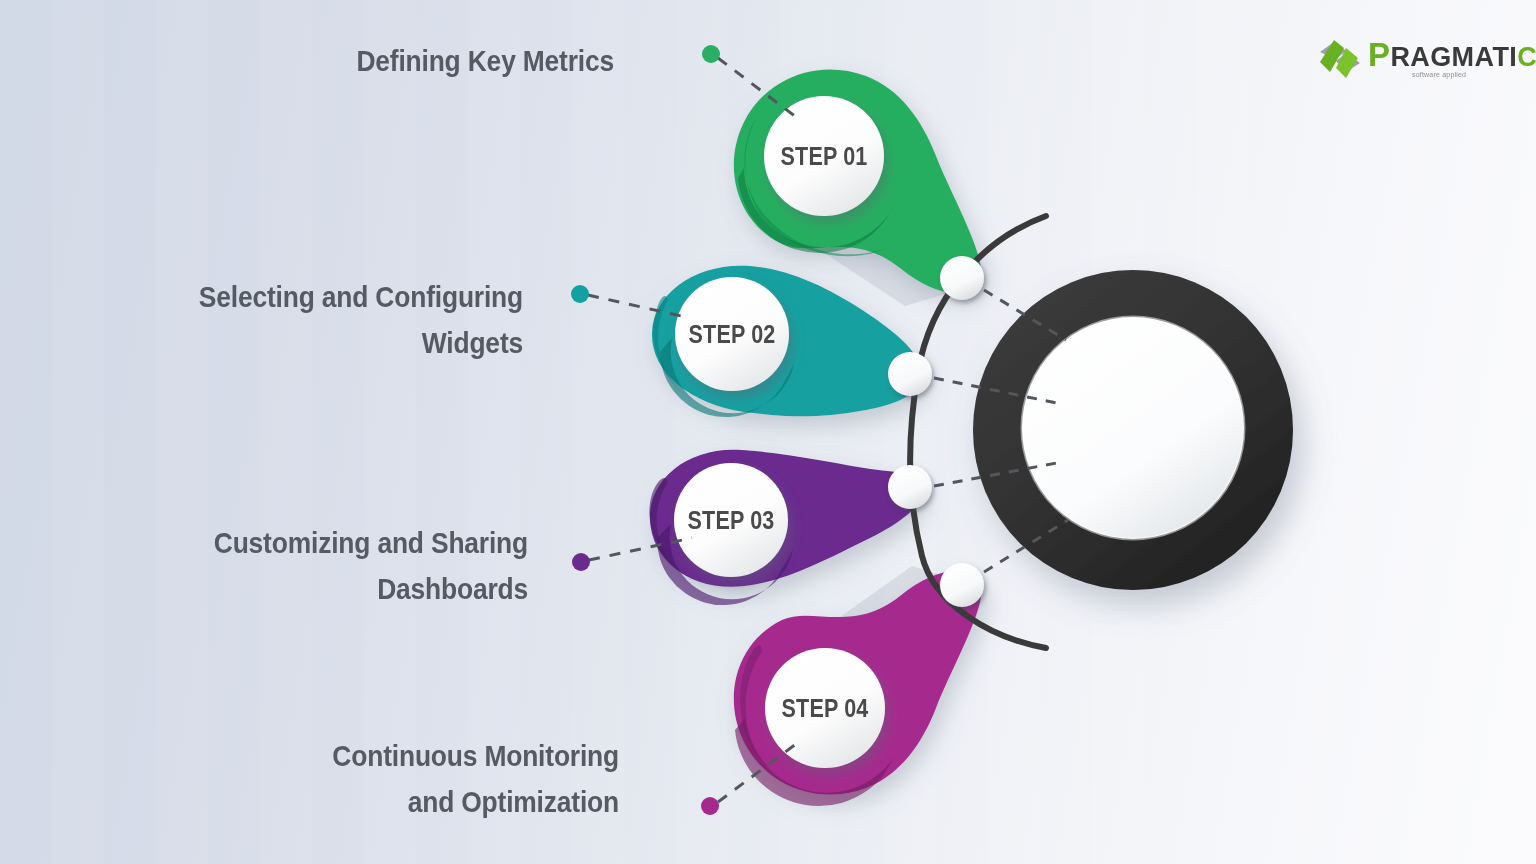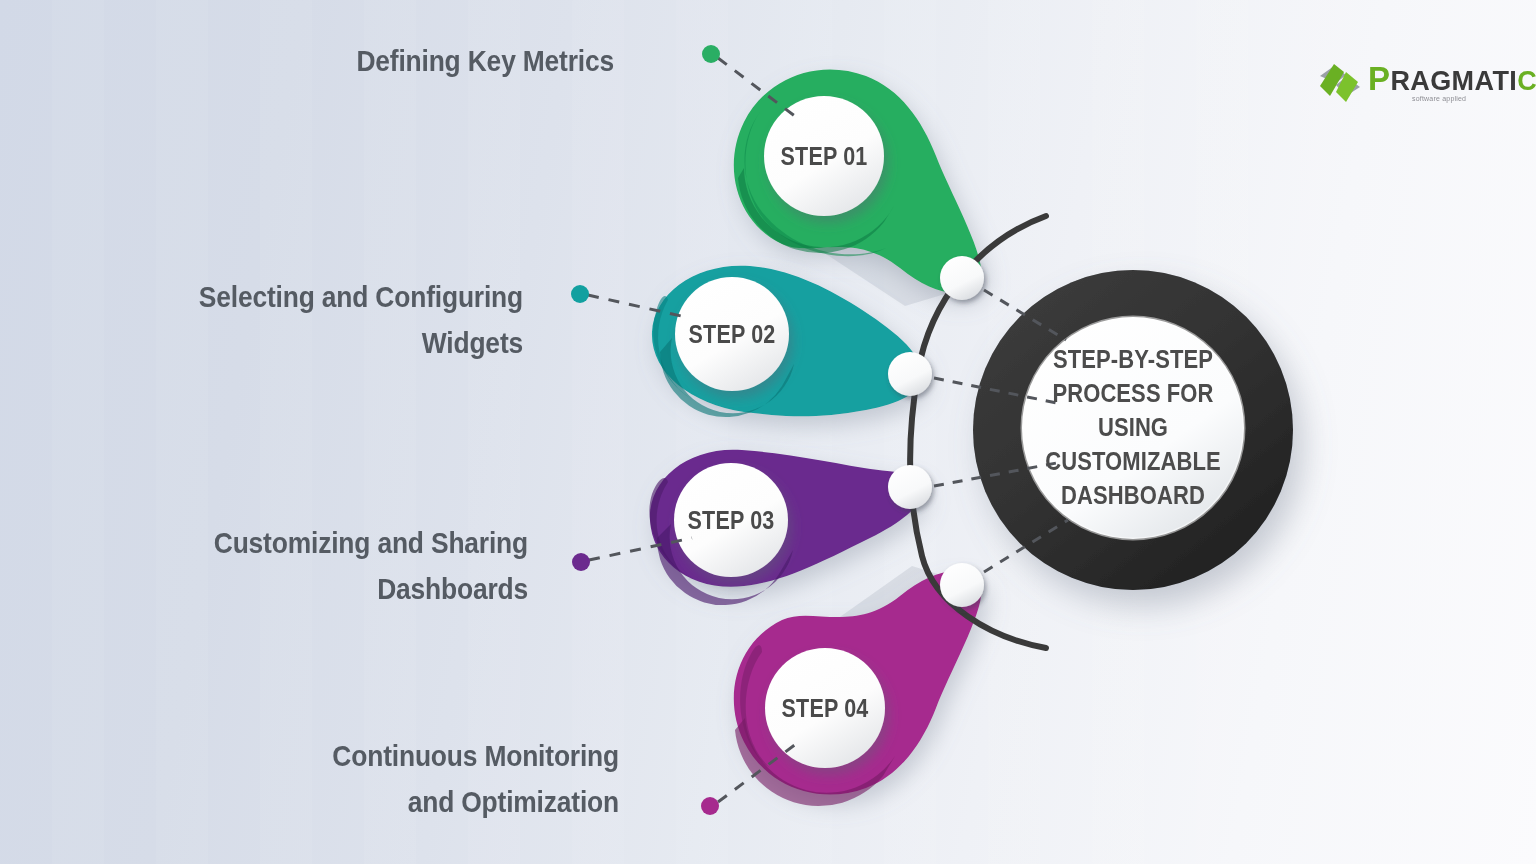--- a/index.html
+++ b/index.html
@@ -94,21 +94,20 @@
     transform: scaleX(0.88);
   }
 
   
   #logo {
     position: absolute;
     left: 1316px;
     top: 34px;
     width: 192px;
     height: 58px;
-    margin-top: 24px;
   }
   #logo-word {
     position: absolute;
     left: 52px;
     top: 2px;
     font-weight: 700;
     font-size: 27px;
     letter-spacing: 0.4px;
     color: #3a3a3a;
     white-space: nowrap;
@@ -293,26 +292,20 @@
   <div class="step-text" id="step-text-4">STEP 04</div>
 
   <div class="side-label" id="label-1">Defining Key Metrics</div>
   <div class="side-label" id="label-2">Selecting and Configuring
 Widgets</div>
   <div class="side-label" id="label-3">Customizing and Sharing
 Dashboards</div>
   <div class="side-label" id="label-4">Continuous Monitoring
 and Optimization</div>
 
-  <div id="hub-text">
-    <span>STEP-BY-STEP</span>
-    <span>PROCESS FOR USING</span>
-    <span>CUSTOMIZABLE</span>
-    <span>DASHBOARD</span>
-  </div>
 
   <div id="logo">
     <svg width="50" height="44" viewBox="0 0 50 44" style="position:absolute;left:0;top:4px">
       <path d="M4,14 L18,4 L30,13 L20,21 Z" fill="#9aa0a6"></path>
       <path d="M20,23 L30,15 L44,25 L30,34 Z" fill="#9aa0a6"></path>
       <path d="M18,2 L28,10 L14,34 L4,24 Z" fill="#6ab023"></path>
       <path d="M30,10 L42,20 L30,40 L20,30 Z" fill="#7cc22c"></path>
     </svg>
     <div id="logo-word"><span class="big">P</span><span>RAGMATI</span><span class="o">C</span></div>
     <div id="logo-tag">software applied</div>

